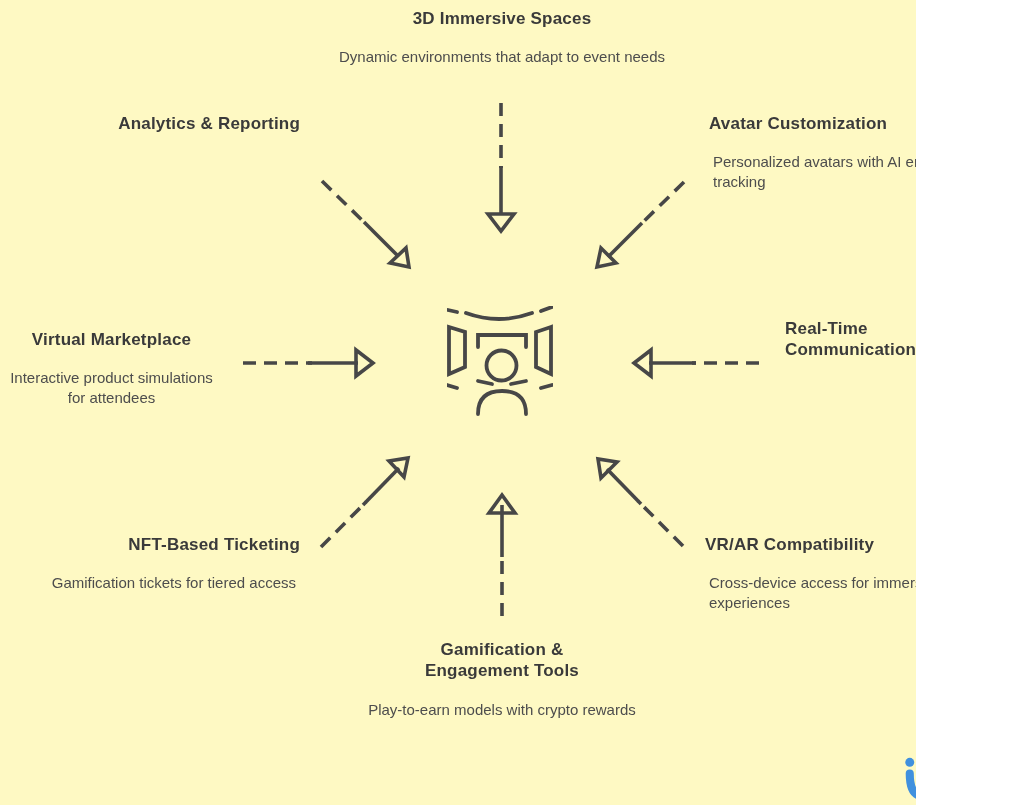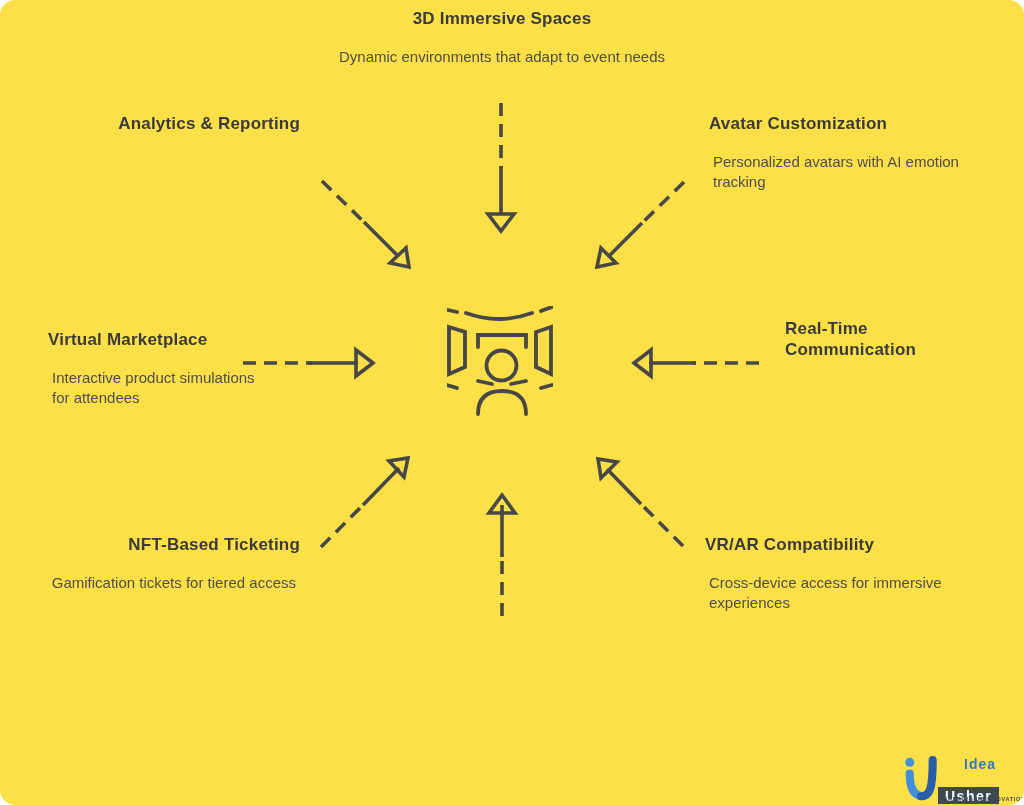--- a/index.html
+++ b/index.html
@@ -1,31 +1,30 @@
 <!DOCTYPE html>
 <html><head>
 <meta charset="utf-8">
 <style>
   html,body{margin:0;padding:0;background:#fff;}
   .canvas{
-    position:relative;width:1024px;height:805px;background:#fde047;overflow:hidden;
+    position:relative;width:916px;height:805px;background:#fef9c3;overflow:hidden;
     font-family:"Liberation Sans",sans-serif;
-    border-radius:15px;
   }
   .overlay{position:absolute;left:0;top:0;width:1024px;height:805px;pointer-events:none;}
   .node{position:absolute;}
   .ft{
     margin:0 0 18px 0;font-size:17px;line-height:1.25;font-weight:bold;color:#3a3a3a;
     letter-spacing:.2px;
   }
   .fd{margin:4px;font-size:15px;line-height:1.32;color:#4d4d4d;}
   .n-top{left:331px;top:8px;width:342px;text-align:center;}
   .n-topleft{left:38px;top:113px;width:262px;text-align:right;}
   .n-topright{left:709px;top:113px;width:270px;text-align:left;}
-  .n-left{left:0px;top:329px;width:223px;text-align:left;padding-left:48px;}
+  .n-left{left:0px;top:329px;width:223px;text-align:center;}
   .n-right{left:785px;top:318px;width:232px;text-align:left;}
   .n-right .ft{max-width:150px;}
   .n-botleft{left:40px;top:534px;width:260px;text-align:right;}
   .n-botright{left:705px;top:534px;width:258px;text-align:left;}
   .n-bottom{left:340px;top:639px;width:324px;text-align:center;}
   .n-bottom .ft{max-width:210px;margin-left:auto;margin-right:auto;}
   .center-icon{position:absolute;left:447px;top:306px;width:106px;height:110px;}
   .logo{position:absolute;left:901px;top:752px;width:122px;height:53px;}
   .logo-u{position:absolute;left:2px;top:3px;}
   .logo-idea{
@@ -139,20 +138,24 @@
   <section class="node n-botleft">
     <h2 class="ft">NFT-Based Ticketing</h2>
     <p class="fd">Gamification tickets for tiered access</p>
   </section>
 
   <section class="node n-botright">
     <h2 class="ft">VR/AR Compatibility</h2>
     <p class="fd">Cross-device access for immersive experiences</p>
   </section>
 
+  <section class="node n-bottom">
+    <h2 class="ft">Gamification &amp; Engagement Tools</h2>
+    <p class="fd">Play-to-earn models with crypto rewards</p>
+  </section>
 
   <div class="logo">
     <svg class="logo-u" width="36" height="48" viewBox="0 0 40 50" fill="none">
       <circle cx="7.5" cy="6.5" r="5" fill="#4090DE"></circle>
       <path d="M7.5,19 C7.5,38 14,44 22,44" stroke="#4090DE" stroke-width="9" stroke-linecap="round"></path>
       <path d="M33,4 C33,36 30,44 20,44.2" stroke="#2A5DA8" stroke-width="9" stroke-linecap="round"></path>
     </svg>
     <span class="logo-idea">Idea</span>
     <span class="logo-usher">Usher</span>
     <span class="logo-tagline">USHERING IN INNOVATION</span>

